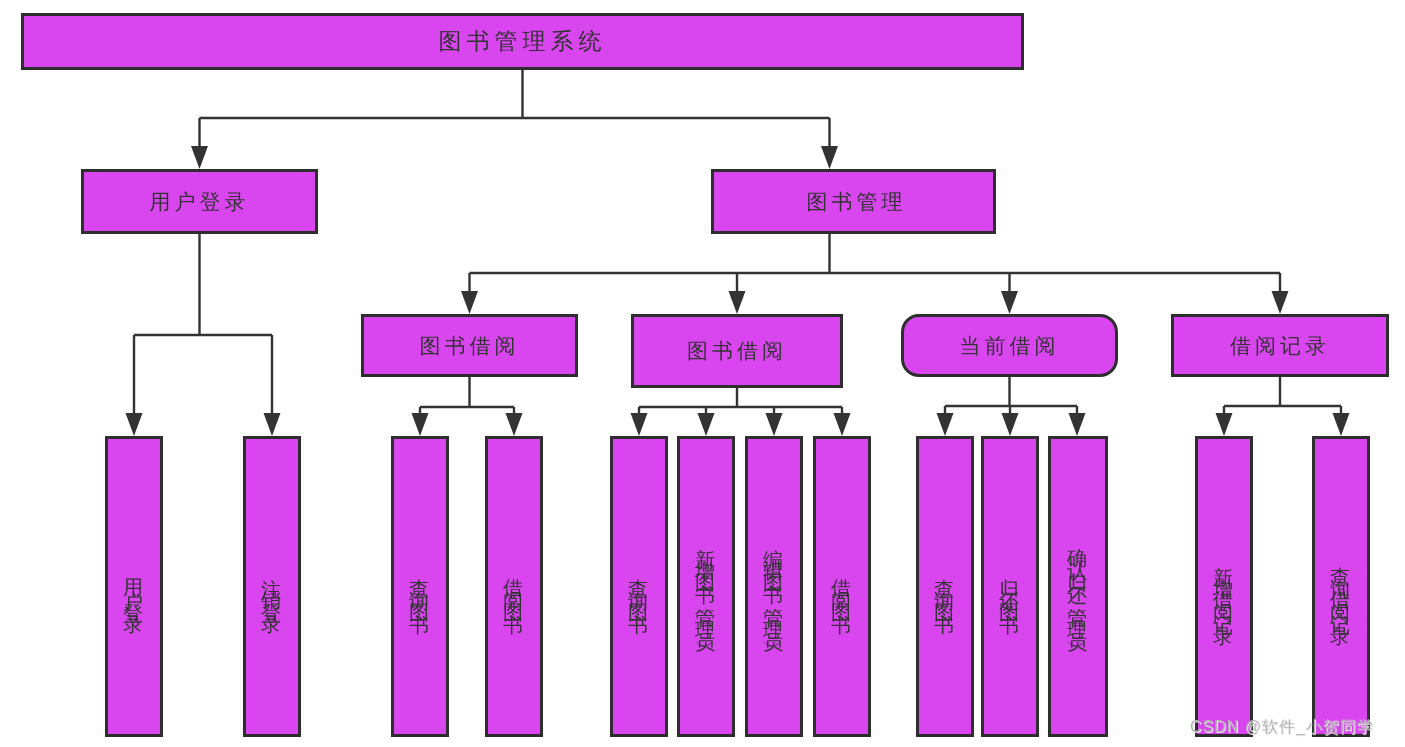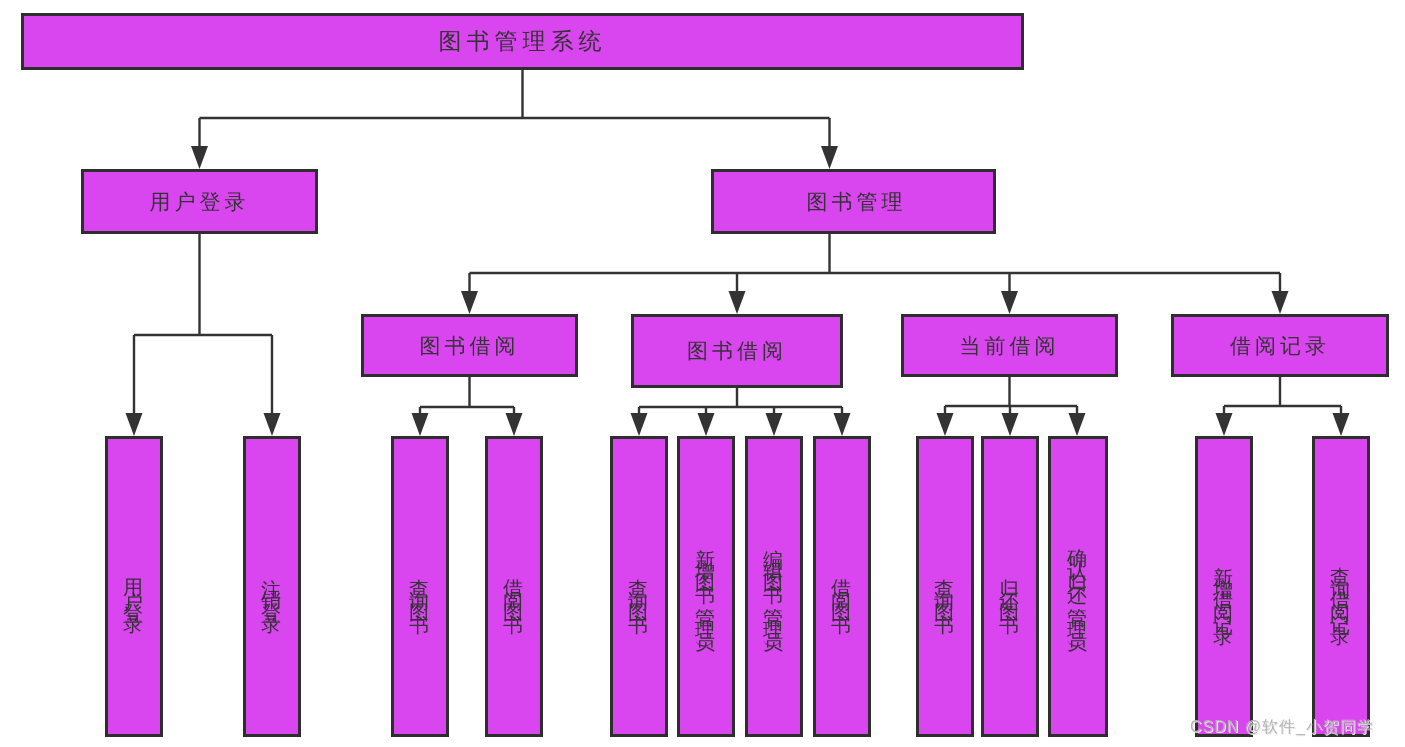--- a/index.html
+++ b/index.html
@@ -116,21 +116,21 @@
   <div class="node branch" style="left:711px; top:169px; width:285px; height:65px;padding-left:6px;">
     <span class="lbl">图书管理</span>
   </div>
 
   <div class="node branch" style="left:361px; top:314px; width:217px; height:63px;">
     <span class="lbl">图书借阅</span>
   </div>
   <div class="node branch" style="left:631px; top:314px; width:212px; height:74px;">
     <span class="lbl">图书借阅</span>
   </div>
-  <div class="node branch" style="left:901px; top:314px; width:217px; height:63px;">
+  <div class="node branch" style="left:901px; top:314px; width:217px; height:63px;border-radius:18px;">
     <span class="lbl">当前借阅</span>
   </div>
   <div class="node branch" style="left:1171px; top:314px; width:218px; height:63px;">
     <span class="lbl">借阅记录</span>
   </div>
 
   <div class="node leaf" style="left:105px;">
     <span class="lbl">用户登录</span>
   </div>
   <div class="node leaf" style="left:243px;">

